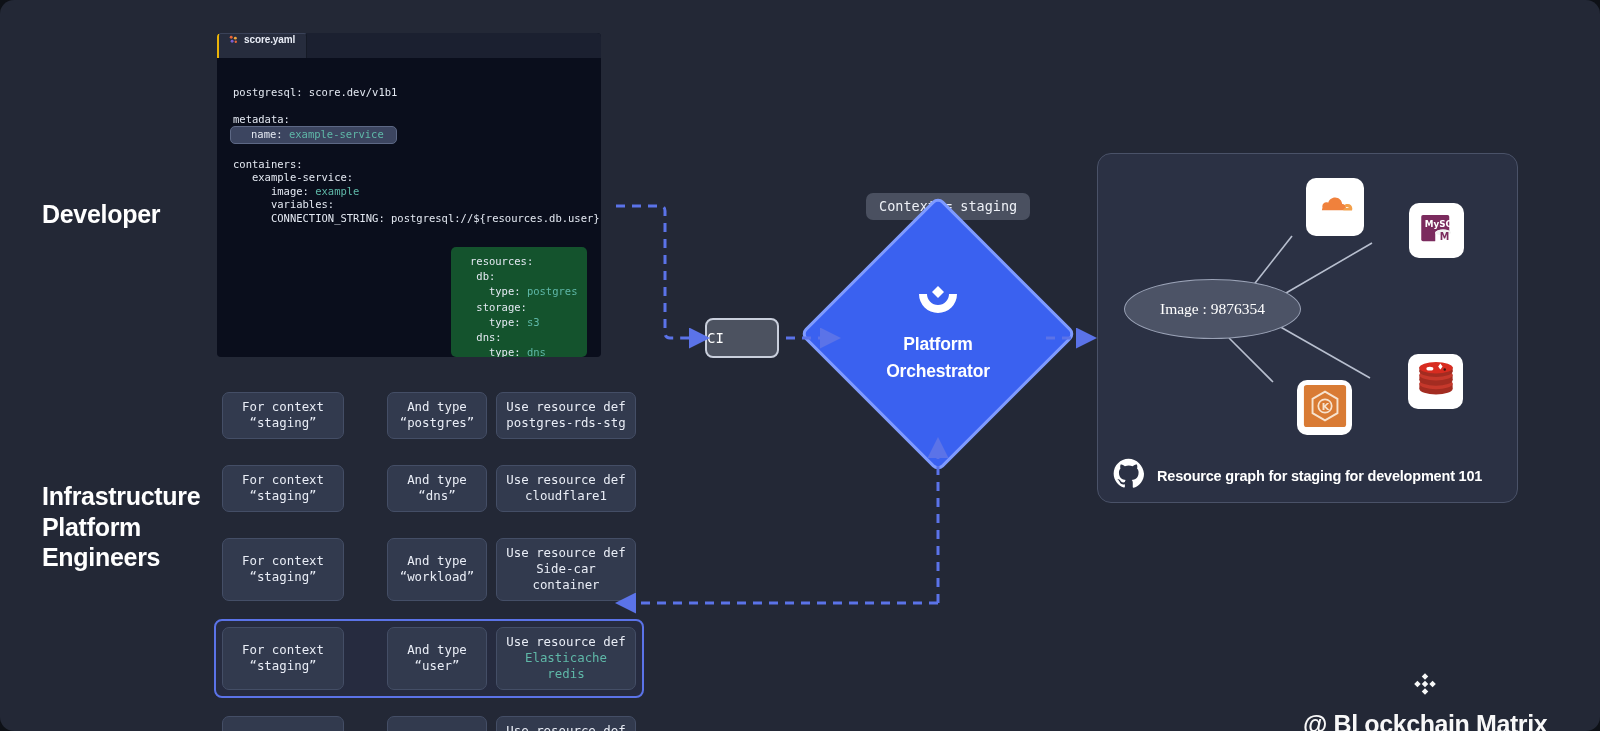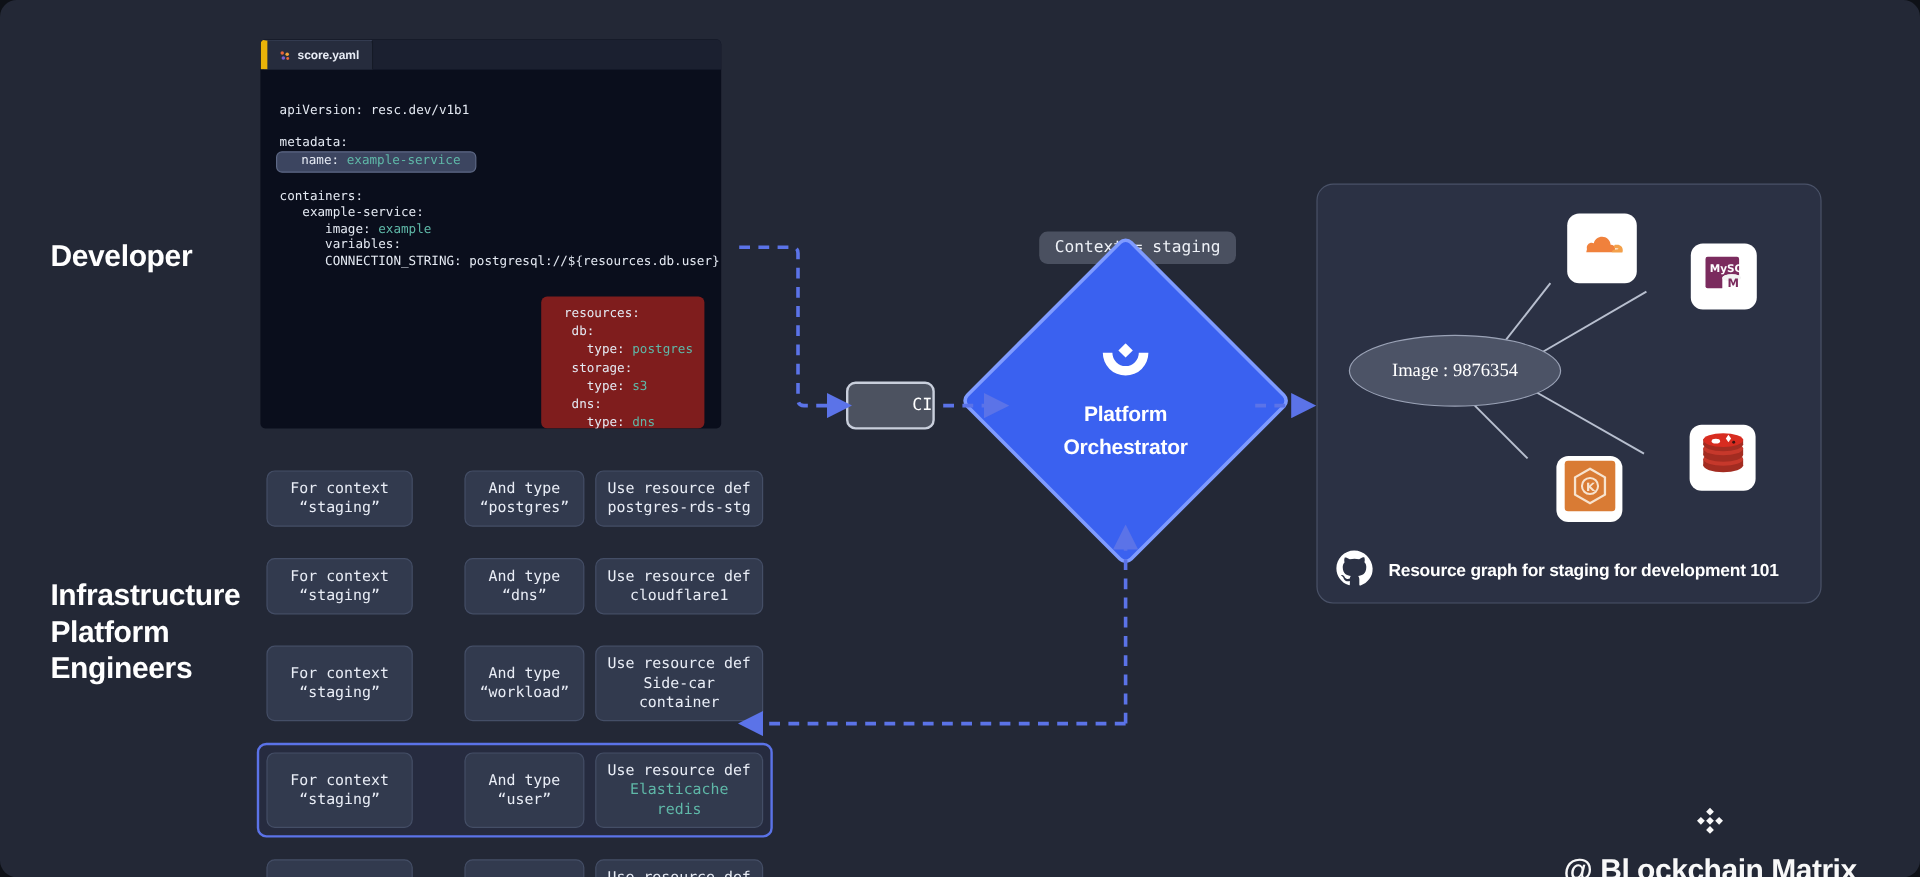--- a/index.html
+++ b/index.html
@@ -38,26 +38,26 @@
     border-radius: 4px;
     overflow: hidden;
   }
   #editor-tabbar {
     height: 25px;
     background: #1b2030;
     display: flex;
     align-items: stretch;
   }
   #editor-tab {
-    display: flex; align-items: center; gap: 5px;
+    display: flex; gap: 5px;
     padding: 0 11px 0 9px;
     background: #262c3d;
     border-top: 1px solid #3a4258;
     border-right: 1px solid #151a26;
-    border-left: 6px solid #eab308;
+    border-left: 2px solid #eab308;
     border-radius: 3px 3px 0 0;
     height: 25px;
   }
   #editor-tab .tabname {
     color: #e8ecf5; font-size: 10px; font-weight: 700;
     letter-spacing: -0.1px;
     font-family: "Liberation Sans", sans-serif;
   }
   .score-icon { width: 11px; height: 11px; display:block; }
   #editor-body {
@@ -68,21 +68,21 @@
     line-height: 13.6px;
     color: #e4e9f2;
     white-space: pre;
   }
   .tok-val { color: #5fb8a8; }
   .tok-plain { color: #e4e9f2; }
   #res-block {
     position: absolute;
     left: 234px; top: 214px;
     width: 136px; height: 110px;
-    background: #7f1d1d;
+    background: #14532d;
     border-radius: 5px;
     padding: 7px 0 0 19px;
     font-family: "DejaVu Sans Mono", monospace;
     font-size: 10.5px;
     line-height: 15.2px;
     color: #e4e9f2;
     white-space: pre;
   }
 
   
@@ -119,21 +119,21 @@
   .rule-cell .l2.accent { color: #5fb8a8; }
 
   
   #ci-node {
     position: absolute;
     left: 705px; top: 318px;
     width: 74px; height: 40px;
     background: #4c5260;
     border: 2px solid #c9cfdc;
     border-radius: 8px;
-    display: flex; align-items: center; justify-content: flex-end;
+    display: flex; align-items: center; justify-content: flex-start;
     color: #ffffff;
     font-family: "DejaVu Sans Mono", monospace;
     font-size: 14px;
   }
   #context-badge {
     position: absolute;
     left: 866px; top: 193px;
     padding: 5px 13px 6px;
     background: #4a5060;
     border-radius: 7px;
@@ -250,21 +250,21 @@
             <circle cx="16" cy="9" r="3.2" fill="#f0a43a"></circle>
             <circle cx="9" cy="16" r="3.2" fill="#7a5fd0"></circle>
             <circle cx="17" cy="17" r="2.6" fill="#e8663a"></circle>
           </svg>
         </span>
         <span class="tabname">score.yaml</span>
       </div>
     </div>
 
     <div id="editor-body">
-<span><span class="tok-plain">apiVersion: resc.dev/v1b1</span></span>
+<span><span class="tok-plain">postgresql: score.dev/v1b1</span></span>
 <span> </span>
 <span><span class="tok-plain">metadata:</span></span>
 <span style="display:inline-block;background:#3c4560;border:1px solid #5d6885;border-radius:5px;padding:1px 12px 1px 20px;margin-left:-3px;"><span class="tok-plain">name: </span><span class="tok-val">example-service</span></span>
 <span> </span>
 <span><span class="tok-plain">containers:</span></span>
 <span><span class="tok-plain">   example-service:</span></span>
 <span><span class="tok-plain">      image: </span><span class="tok-val">example</span></span>
 <span><span class="tok-plain">      variables:</span></span>
 <span><span class="tok-plain">      CONNECTION_STRING: postgresql://${resources.db.user}:${resc</span></span>
     </div>

